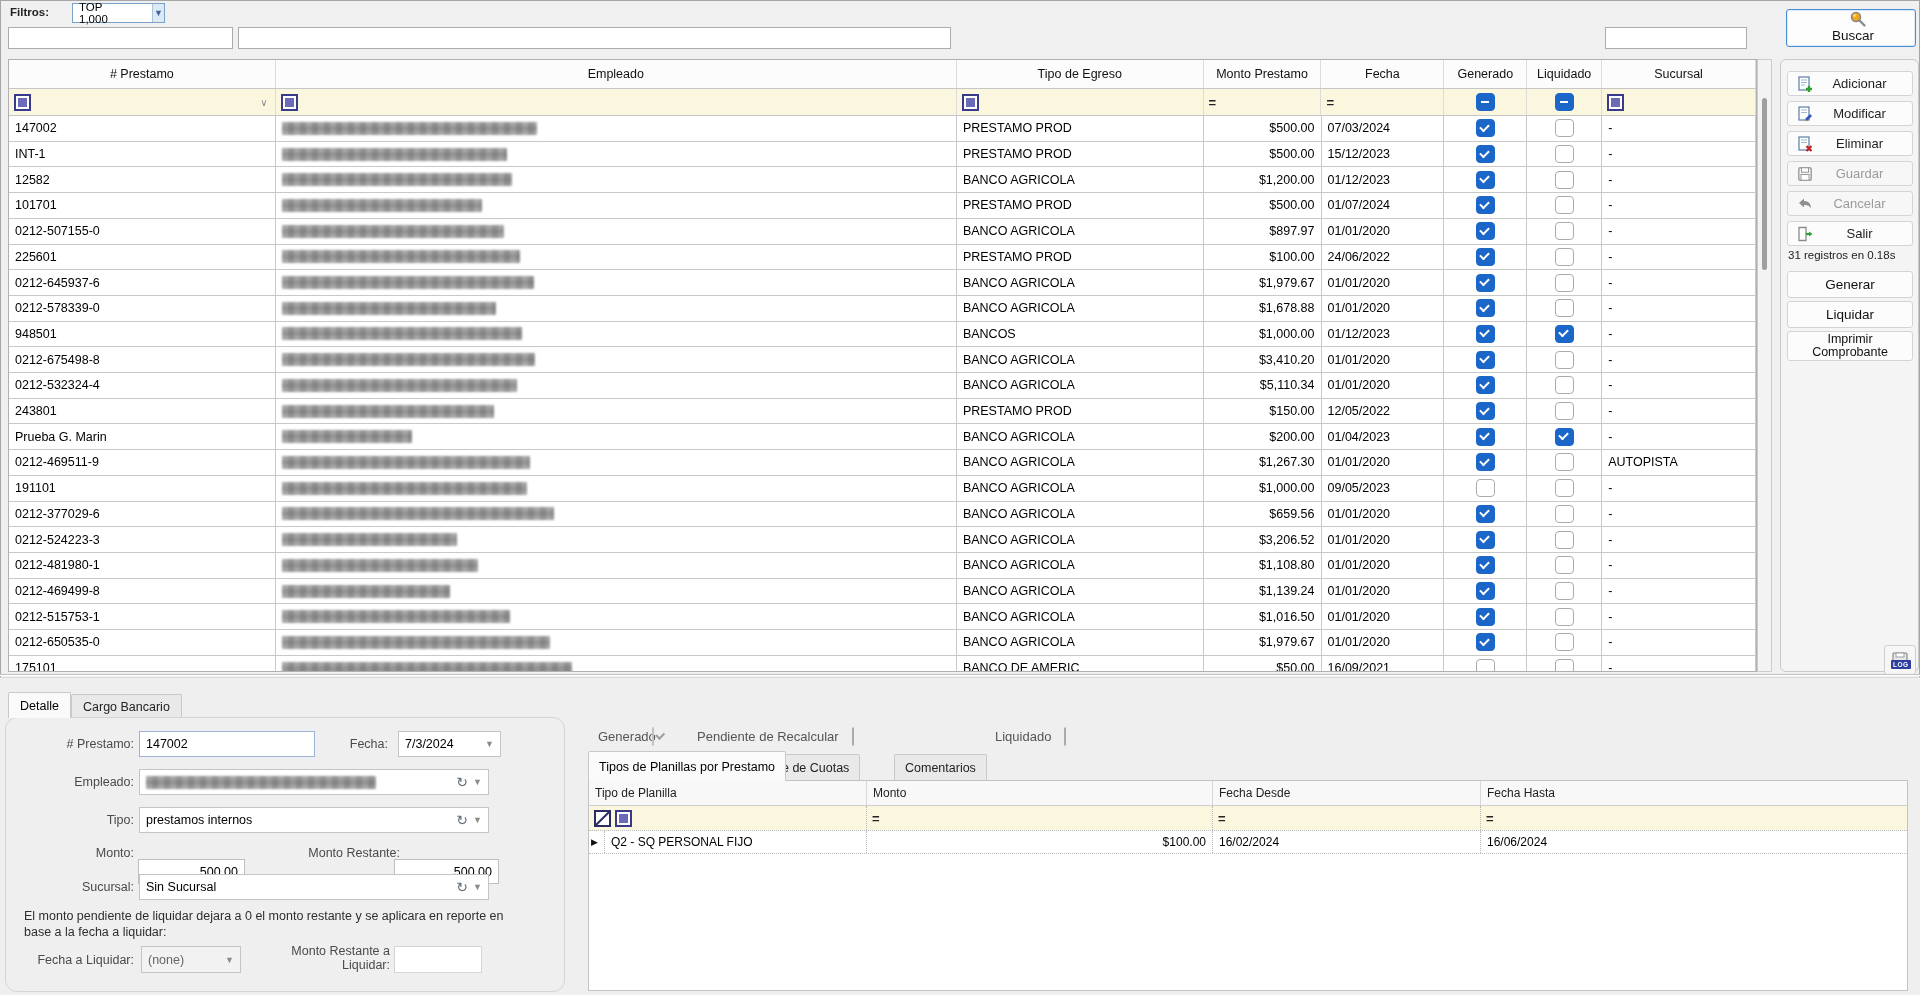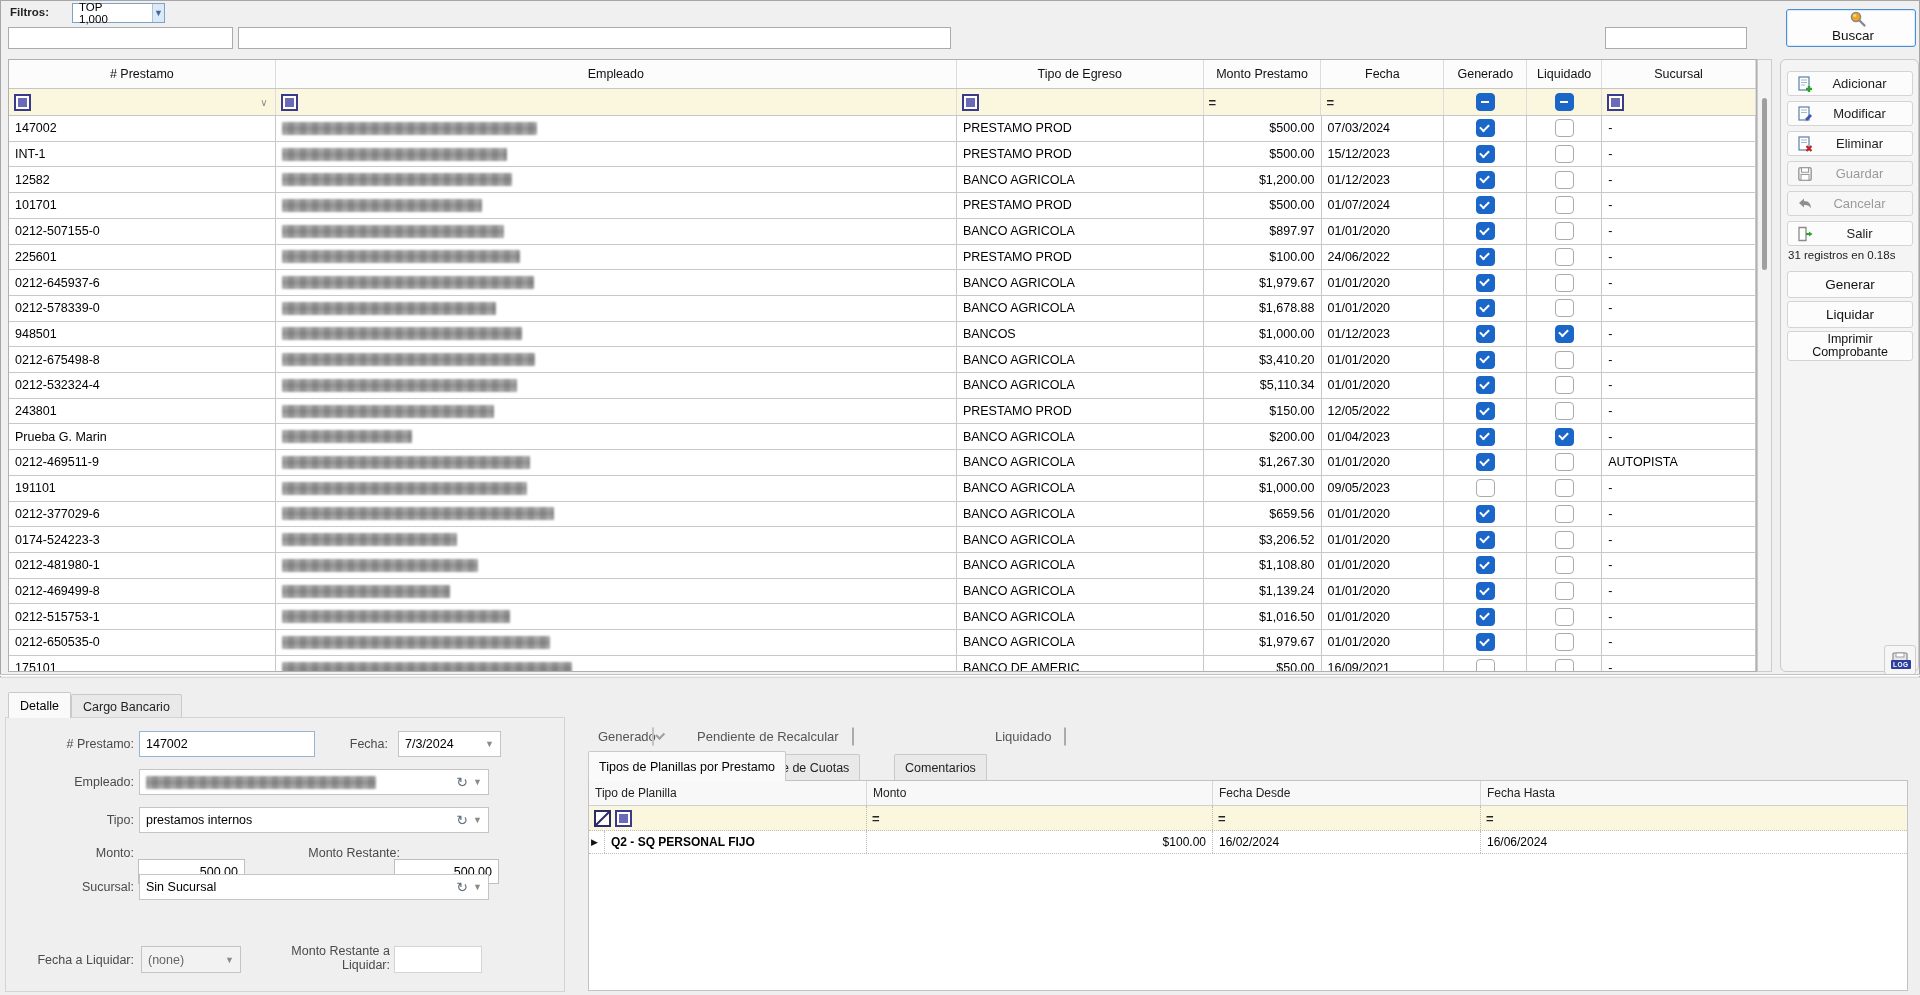--- a/index.html
+++ b/index.html
@@ -60,41 +60,41 @@
   #records-info{position:absolute;left:7px;top:189px;font-size:11.5px;color:#222;}
   #log-btn{position:absolute;left:103px;top:585px;width:30px;height:28px;border:1px solid #cfcfcf;border-radius:3px;background:#f6f6f6;display:flex;align-items:center;justify-content:center;cursor:pointer;}
   
   #sep-a{left:0;top:674px;width:1920px;height:1px;background:#c2c2c2;}
   #sep-b{left:0;top:675px;width:1920px;height:1px;background:#ffffff;}
   
   #bottom{left:0;top:677px;width:1920px;height:318px;background:#efefef;border-top:1px solid #dadada;}
   .tab{position:absolute;border:1px solid #c9c9c9;border-bottom:none;display:flex;align-items:center;padding:0 11px;font-size:12.5px;color:#222;border-radius:2px 2px 0 0;background:#e9e9e9;cursor:pointer;}
   #tab-detalle{left:8px;top:14px;height:25px;background:#fafafa;z-index:2;color:#000;}
   #tab-cargo{left:71px;top:16px;height:23px;}
-  #groupbox{position:absolute;left:5px;top:39px;width:558px;height:273px;border:1px solid #d4d4d4;border-radius:0;background:#efefef;}
+  #groupbox{position:absolute;left:5px;top:39px;width:558px;height:273px;border:1px solid #d4d4d4;border-radius:12px;background:#efefef;}
   .flabel{position:absolute;font-size:12.5px;color:#4a4a4a;text-align:right;}
   .tbox{position:absolute;background:#fff;border:1px solid #bfbfbf;display:flex;align-items:center;padding:0 6px;font-size:12.5px;color:#000;box-sizing:border-box;}
   .tbox.blue{border-color:#98b3d4;}
   .tbox.right{justify-content:flex-end;margin-top:20px;}
   .combo{position:absolute;background:#fff;border:1px solid #c4c4c4;display:flex;align-items:center;padding:0 6px;font-size:12.5px;color:#000;box-sizing:border-box;}
   .combo .ref{margin-left:auto;color:#5f6f7f;font-size:14px;line-height:1;}
   .combo .da{color:#8a8a8a;font-size:9px;margin-left:5px;}
   .combo.disabled{background:#f2f2f2;color:#666;}
   #note{position:absolute;left:18px;top:190px;width:505px;font-size:12.5px;color:#2e2e2e;line-height:16px;}
   
   .cklabel{position:absolute;font-size:13px;color:#555;}
   .stab{position:absolute;border:1px solid #c9c9c9;border-bottom:none;display:flex;align-items:center;padding:0 10px;font-size:12.5px;color:#222;background:#e9e9e9;border-radius:2px 2px 0 0;cursor:pointer;}
   #subgrid{position:absolute;left:588px;top:102px;width:1318px;height:209px;background:#fff;border:1px solid #c3c3c3;overflow:hidden;}
   .sg-head{display:flex;height:24px;background:#f8f8f8;border-bottom:1px solid #cfcfcf;}
   .sgh{display:flex;align-items:center;padding-left:6px;font-size:12px;color:#222;border-right:1px solid #d8d8d8;box-sizing:border-box;}
   .sg-filter{display:flex;height:24px;background:#fbf7df;border-bottom:1px dotted #bdbdbd;}
   .sgf{display:flex;align-items:center;gap:4px;padding:0 5px;border-right:1px dotted #b9b9b9;box-sizing:border-box;}
   .sg-row{display:flex;height:22px;border-bottom:1px dotted #bdbdbd;background:#fff;}
   .sgc{display:flex;align-items:center;padding:0 6px;font-size:12px;color:#000;border-right:1px dotted #b9b9b9;box-sizing:border-box;white-space:nowrap;overflow:hidden;}
-  .s0{width:16px;padding:0 2px;} .s1{width:262px;font-weight:bold;} .s2{width:346px;} .s3{width:268px;} .s4{width:426px;border-right:none;}
+  .s0{width:16px;padding:0 2px;} .s1{width:262px;} .s2{width:346px;} .s3{width:268px;} .s4{width:426px;border-right:none;}
   .s01{width:278px;}
   .rowptr{font-size:9px;color:#111;}
   svg{display:block;}
 </style>
 </head>
 <body>
 
 <div id="frame"></div>
 
 <div class="abs lbl" id="filtros-label">Filtros:</div>
@@ -405,21 +405,21 @@
         <div class="gc w5">01/01/2020</div>
         <div class="gc w6 ctr">
           <span class="cb on"></span>
         </div>
         <div class="gc w7 ctr">
           <span class="cb"></span>
         </div>
         <div class="gc w8">-</div>
       </div>
       <div class="g-row">
-        <div class="gc w1">0174-524223-3</div>
+        <div class="gc w1">0212-524223-3</div>
         <div class="gc w2">
           <span class="redact" style="width: 175px;"></span>
         </div>
         <div class="gc w3">BANCO AGRICOLA</div>
         <div class="gc w4 num">$3,206.52</div>
         <div class="gc w5">01/01/2020</div>
         <div class="gc w6 ctr">
           <span class="cb on"></span>
         </div>
         <div class="gc w7 ctr">
@@ -630,20 +630,21 @@
     <div class="flabel" style="left:264px;top:128px;width:130px">Monto Restante:</div>
     <div class="tbox right" style="left:388px;top:121px;width:105px;height:25px">500.00</div>
 
     <div class="flabel" style="left:20px;top:162px;width:108px">Sucursal:</div>
     <div class="combo" style="left:133px;top:156px;width:350px;height:26px">
       <span>Sin Sucursal</span>
       <span class="ref">↻</span>
       <span class="da">▼</span>
     </div>
 
+    <div id="note">El monto pendiente de liquidar dejara a 0 el monto restante y se aplicara en reporte en base a la fecha a liquidar:</div>
 
     <div class="flabel" style="left:10px;top:235px;width:118px">Fecha a Liquidar:</div>
     <div class="combo disabled" style="left:135px;top:228px;width:100px;height:27px">
       <span>(none)</span>
       <span class="da" style="margin-left:auto">▼</span>
     </div>
     <div class="flabel" style="left:258px;top:226px;width:126px;line-height:14px">Monto Restante a Liquidar:</div>
     <div class="tbox" style="left:388px;top:228px;width:88px;height:27px;border-color:#d4d4d4"></div>
   </div>
 

